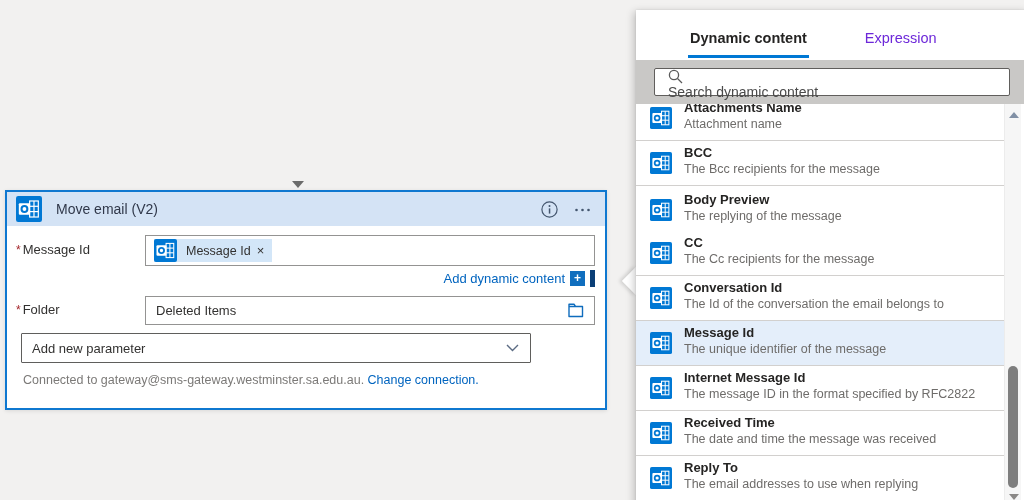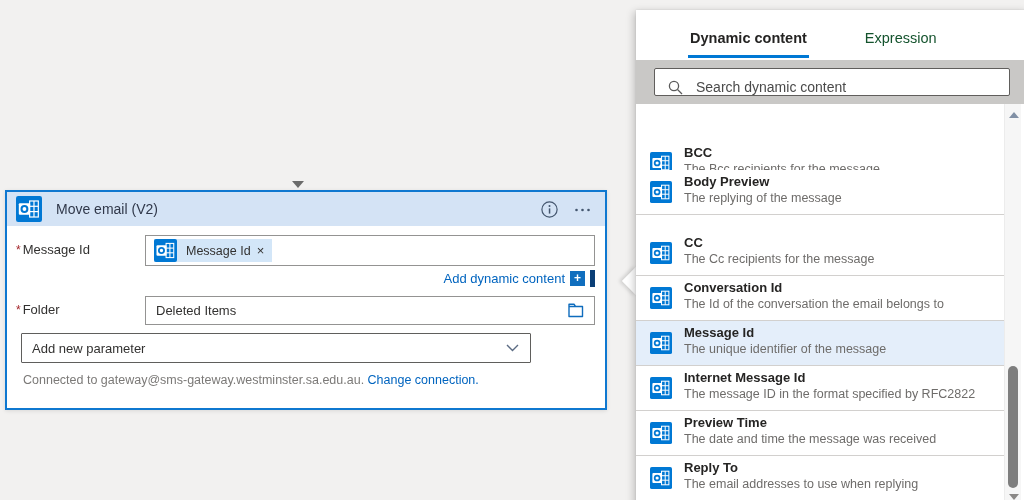--- a/index.html
+++ b/index.html
@@ -91,30 +91,30 @@
     background: #fff; transform: rotate(45deg);
     box-shadow: -2px 2px 4px rgba(0,0,0,0.14);
   }
   
   .panel {
     position: absolute; left: 636px; top: 10px; width: 392px; height: 496px;
     background: #fff;
     box-shadow: -2px 2px 8px rgba(0,0,0,0.22), 0 0 2px rgba(0,0,0,0.10);
   }
   .tabs { position: absolute; left: 12px; top: 16px; display: flex; gap: 54px; z-index: 3; margin-left: 40px; }
-  .tab { font-size: 14.5px; padding: 4px 2px 9px 2px; cursor: pointer; color: #14532d; }
+  .tab { font-size: 14.5px; padding: 4px 2px 9px 2px; cursor: pointer; color: #6d28d9; }
   .tab.active { font-weight: 700; color: #252423; border-bottom: 3px solid #0078d4; }
   .search-strip {
     position: absolute; left: 0; right: 0; top: 50px; height: 44px;
     background: #c9c8c6; z-index: 2;
   }
   .search-box {
     position: absolute; left: 18px; top: 8px; width: 356px; height: 28px;
     background: #fff; border: 1px solid #605e5c; border-radius: 2px;
-    display: flex; align-items: flex-end;
+    display: flex; align-items: flex-start; flex-direction: column;
   }
   .search-box .mag { width: 15px; height: 15px; margin-left: 13px; }
   .search-box .mag svg { width: 100%; height: 100%; display: block; }
   .search-box input {
     border: none; outline: none; flex: 1; margin-left: 13px; font-size: 14px;
     font-family: "Liberation Sans", "DejaVu Sans", sans-serif; color: #323130;
     background: transparent;
   }
   .search-box input::placeholder { color: #4a4a4a; opacity: 1; }
   
@@ -252,36 +252,51 @@
       <span class="mag">
         <svg viewBox="0 0 15 15">
             <circle cx="6" cy="6" r="4.6" fill="none" stroke="#5a5a5a" stroke-width="1.3"></circle>
             <line x1="9.5" y1="9.5" x2="14" y2="14" stroke="#5a5a5a" stroke-width="1.3"></line>
           </svg>
       </span>
       <input type="text" placeholder="Search dynamic content" style="">
     </div>
   </div>
 
+  <div class="dc-item" style="top:86px;">
+    <span class="it-icon">
+        <svg viewBox="0 0 24 24">
+          <rect x="0" y="0" width="24" height="24" rx="2" fill="#0078d4"></rect>
+          <rect x="12.6" y="4.6" width="8" height="14.8" fill="none" stroke="#fff" stroke-width="1.1"></rect>
+          <line x1="16.6" y1="4.6" x2="16.6" y2="19.4" stroke="#fff" stroke-width="1.1"></line>
+          <line x1="12.6" y1="9.5" x2="20.6" y2="9.5" stroke="#fff" stroke-width="1.1"></line>
+          <line x1="12.6" y1="14.4" x2="20.6" y2="14.4" stroke="#fff" stroke-width="1.1"></line>
+          <rect x="2.6" y="6.6" width="10.4" height="10.8" rx="1" fill="#fff"></rect>
+          <circle cx="7.8" cy="12" r="2.7" fill="none" stroke="#0078d4" stroke-width="1.9"></circle>
+        </svg>
+      </span>
+    <span class="it-title">Attachments Name</span>
+    <span class="it-desc">Attachment name</span>
+  </div>
   <div class="dc-item" style="top:131px;">
     <span class="it-icon">
         <svg viewBox="0 0 24 24">
           <rect x="0" y="0" width="24" height="24" rx="2" fill="#0078d4"></rect>
           <rect x="12.6" y="4.6" width="8" height="14.8" fill="none" stroke="#fff" stroke-width="1.1"></rect>
           <line x1="16.6" y1="4.6" x2="16.6" y2="19.4" stroke="#fff" stroke-width="1.1"></line>
           <line x1="12.6" y1="9.5" x2="20.6" y2="9.5" stroke="#fff" stroke-width="1.1"></line>
           <line x1="12.6" y1="14.4" x2="20.6" y2="14.4" stroke="#fff" stroke-width="1.1"></line>
           <rect x="2.6" y="6.6" width="10.4" height="10.8" rx="1" fill="#fff"></rect>
           <circle cx="7.8" cy="12" r="2.7" fill="none" stroke="#0078d4" stroke-width="1.9"></circle>
         </svg>
       </span>
     <span class="it-title">BCC</span>
     <span class="it-desc">The Bcc recipients for the message</span>
   </div>
-  <div class="dc-item" style="top:160px;">
+  <div class="dc-item" style="top:178px;">
     <span class="it-icon">
         <svg viewBox="0 0 24 24">
           <rect x="0" y="0" width="24" height="24" rx="2" fill="#0078d4"></rect>
           <rect x="12.6" y="4.6" width="8" height="14.8" fill="none" stroke="#fff" stroke-width="1.1"></rect>
           <line x1="16.6" y1="4.6" x2="16.6" y2="19.4" stroke="#fff" stroke-width="1.1"></line>
           <line x1="12.6" y1="9.5" x2="20.6" y2="9.5" stroke="#fff" stroke-width="1.1"></line>
           <line x1="12.6" y1="14.4" x2="20.6" y2="14.4" stroke="#fff" stroke-width="1.1"></line>
           <rect x="2.6" y="6.6" width="10.4" height="10.8" rx="1" fill="#fff"></rect>
           <circle cx="7.8" cy="12" r="2.7" fill="none" stroke="#0078d4" stroke-width="1.9"></circle>
         </svg>
@@ -354,21 +369,21 @@
         <svg viewBox="0 0 24 24">
           <rect x="0" y="0" width="24" height="24" rx="2" fill="#0078d4"></rect>
           <rect x="12.6" y="4.6" width="8" height="14.8" fill="none" stroke="#fff" stroke-width="1.1"></rect>
           <line x1="16.6" y1="4.6" x2="16.6" y2="19.4" stroke="#fff" stroke-width="1.1"></line>
           <line x1="12.6" y1="9.5" x2="20.6" y2="9.5" stroke="#fff" stroke-width="1.1"></line>
           <line x1="12.6" y1="14.4" x2="20.6" y2="14.4" stroke="#fff" stroke-width="1.1"></line>
           <rect x="2.6" y="6.6" width="10.4" height="10.8" rx="1" fill="#fff"></rect>
           <circle cx="7.8" cy="12" r="2.7" fill="none" stroke="#0078d4" stroke-width="1.9"></circle>
         </svg>
       </span>
-    <span class="it-title">Preview Time</span>
+    <span class="it-title">Received Time</span>
     <span class="it-desc">The date and time the message was received</span>
   </div>
   <div class="dc-item" style="top:446px; border-bottom:none;">
     <span class="it-icon">
         <svg viewBox="0 0 24 24">
           <rect x="0" y="0" width="24" height="24" rx="2" fill="#0078d4"></rect>
           <rect x="12.6" y="4.6" width="8" height="14.8" fill="none" stroke="#fff" stroke-width="1.1"></rect>
           <line x1="16.6" y1="4.6" x2="16.6" y2="19.4" stroke="#fff" stroke-width="1.1"></line>
           <line x1="12.6" y1="9.5" x2="20.6" y2="9.5" stroke="#fff" stroke-width="1.1"></line>
           <line x1="12.6" y1="14.4" x2="20.6" y2="14.4" stroke="#fff" stroke-width="1.1"></line>

